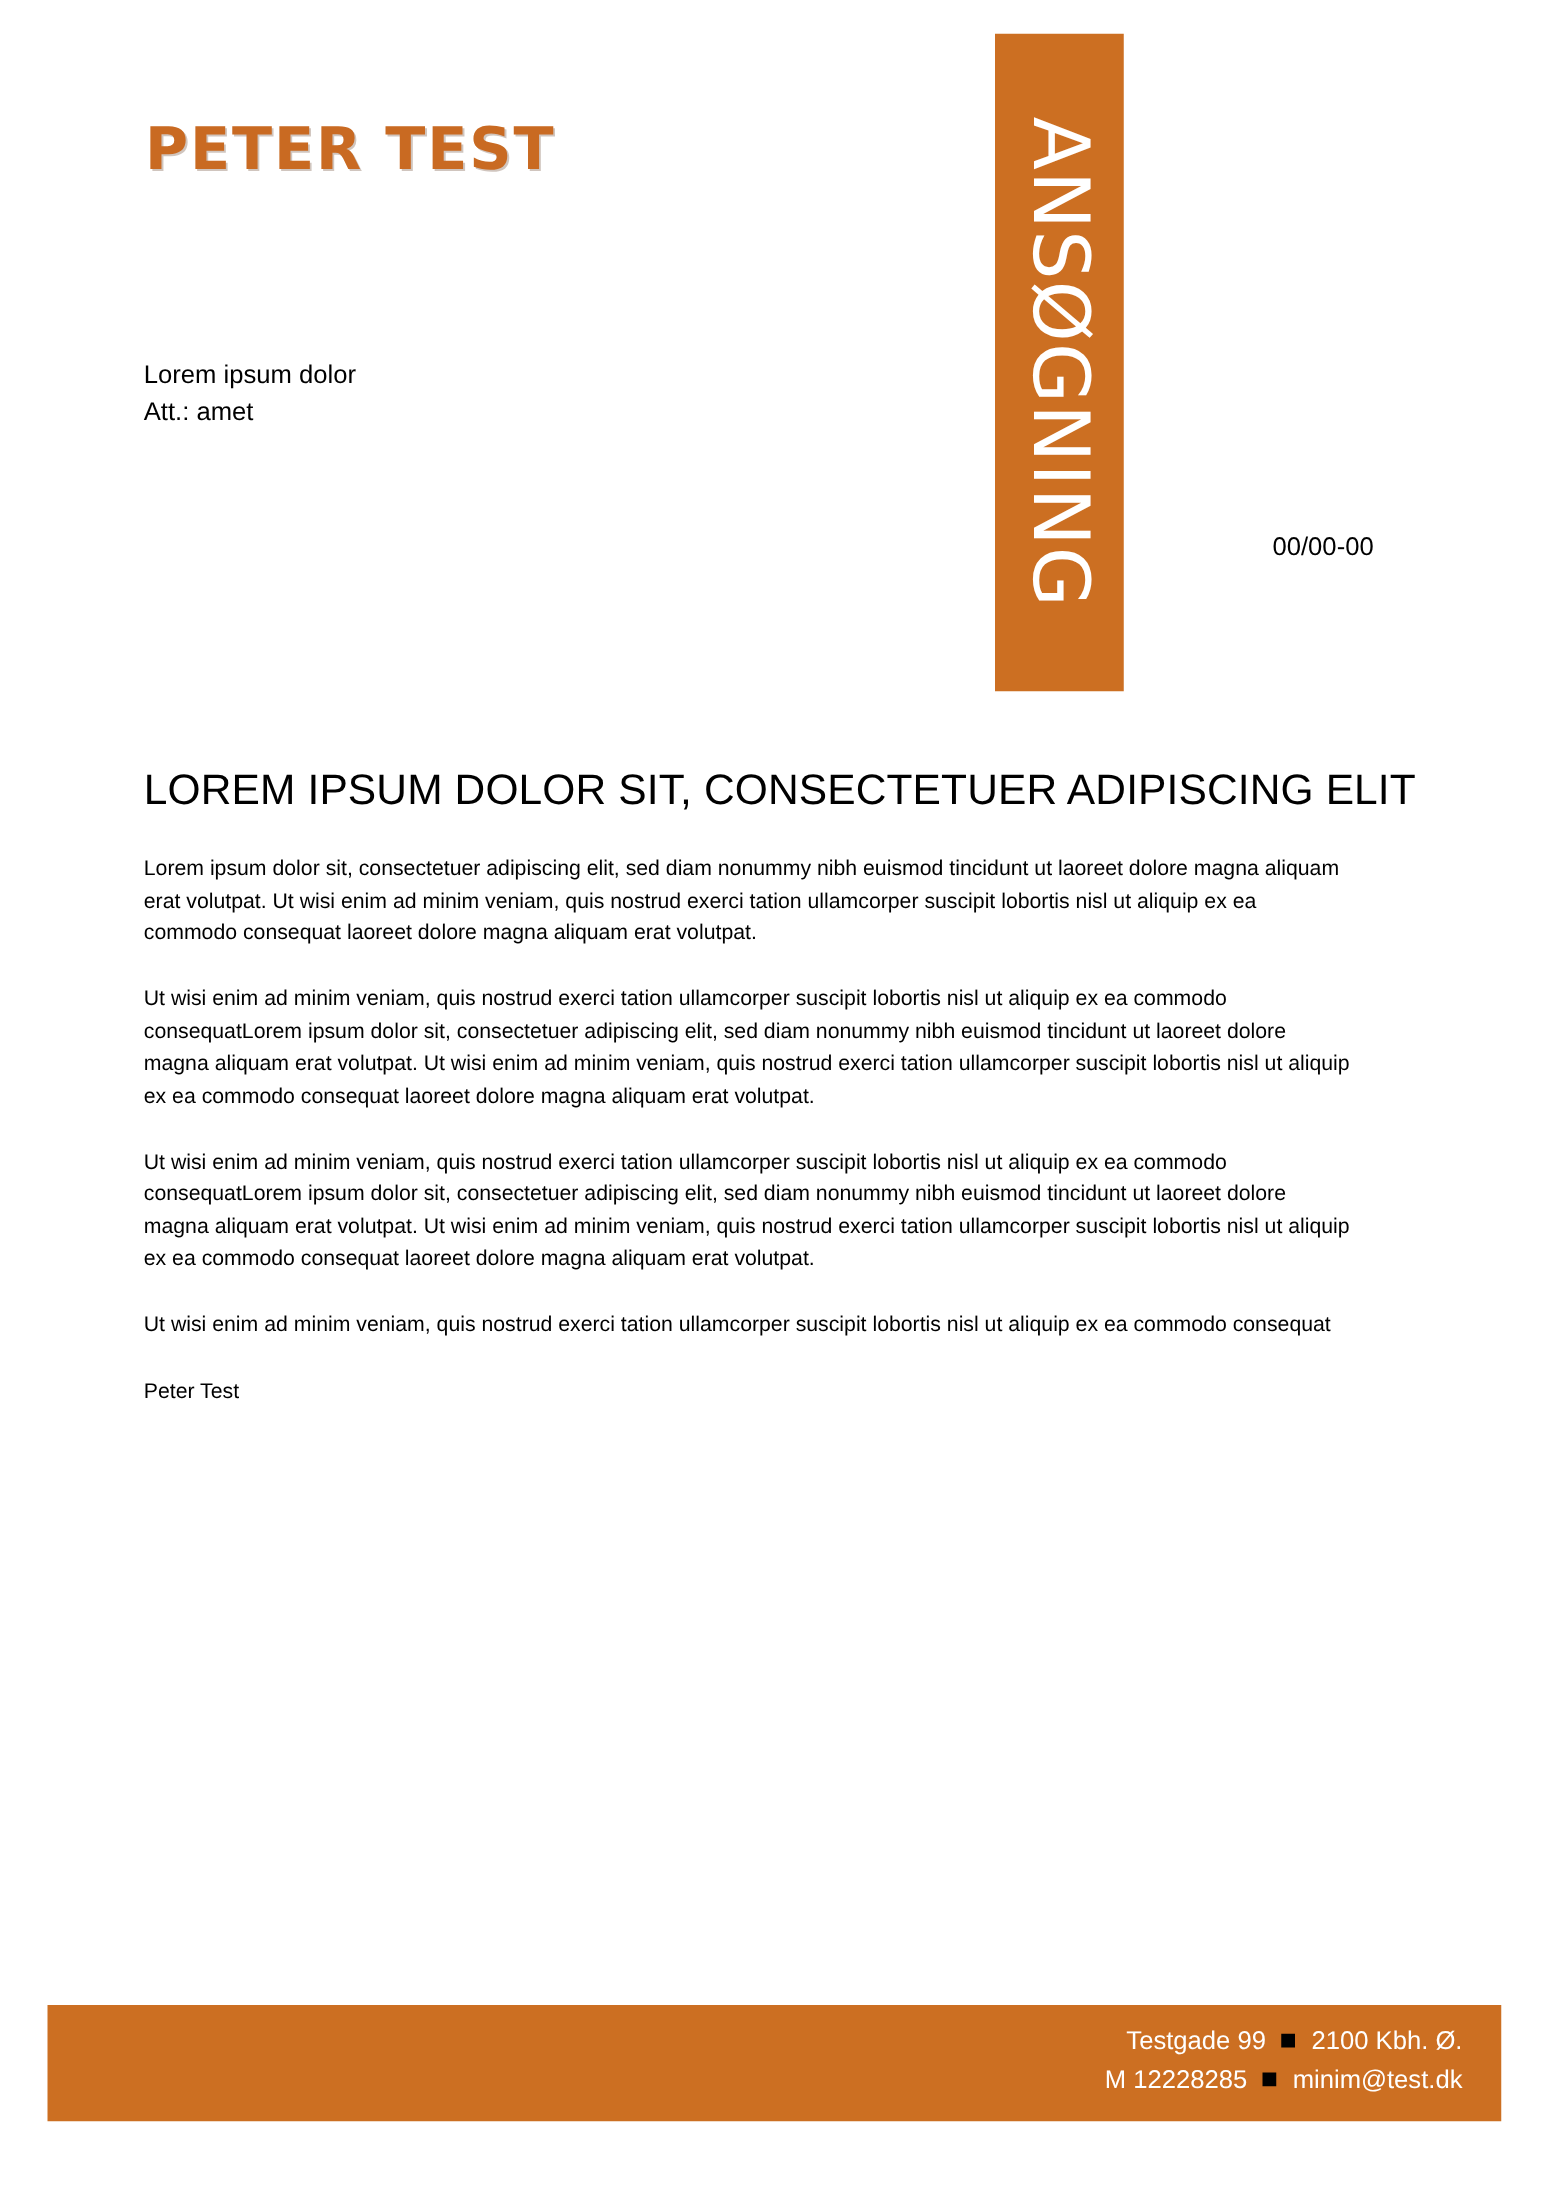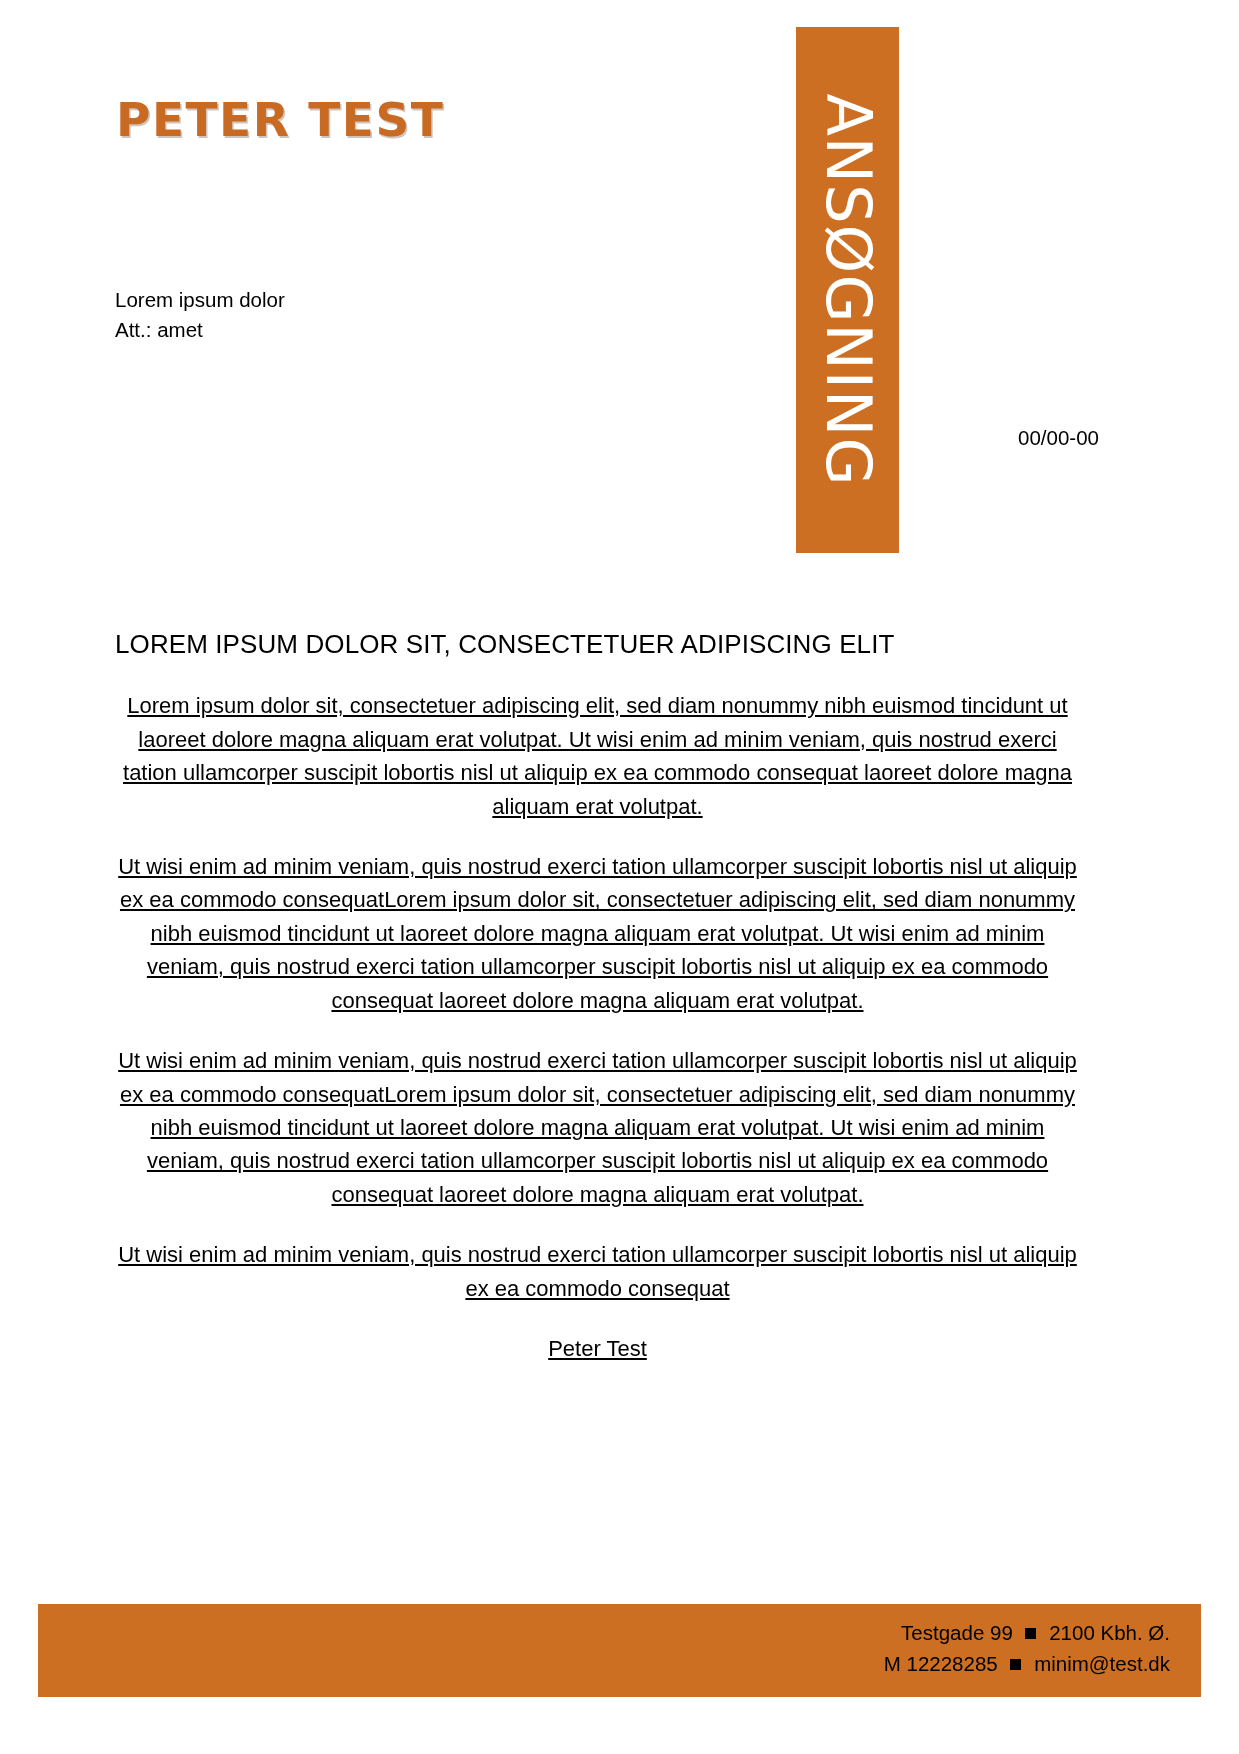--- a/index.html
+++ b/index.html
@@ -86,34 +86,33 @@
 
   
   .content {
     position: absolute;
     left: 115px;
     top: 612px;
     width: 965px;
   }
 
   .doc-heading {
-    font-size: 26px;
+    font-size: 34px;
     font-weight: normal;
     letter-spacing: 0.1px;
-    margin: 17px 0 29px 0;
+    margin: 0 0 29px 0;
     line-height: 1.2;
     white-space: nowrap;
   }
 
   .body-para {
-    font-size: 22px;
+    font-size: 17px;
     line-height: 1.52;
     margin: 0 0 27px 0;
-    text-align: center;
-    text-decoration: underline;
+    text-align: left;
   }
   .body-para:last-child {
     margin-bottom: 0;
   }
 
   
   .footer-bar {
     position: absolute;
     left: 38px;
     top: 1604px;
@@ -121,21 +120,21 @@
     height: 93px;
     background: #CC6F22;
   }
   .footer-text {
     position: absolute;
     right: 31px;
     top: 14px;
     text-align: right;
     font-size: 20.5px;
     line-height: 1.5;
-    color: #000000;
+    color: #ffffff;
   }
   .footer-line {
     display: block;
     white-space: nowrap;
   }
   .sep-square {
     display: inline-block;
     width: 11px;
     height: 11px;
     background: #000000;

